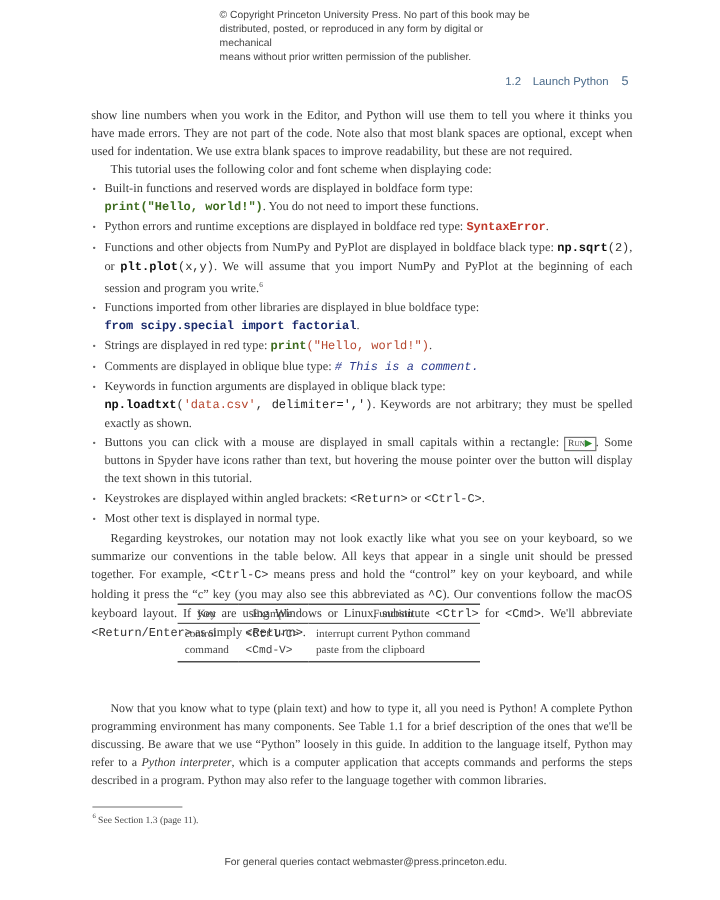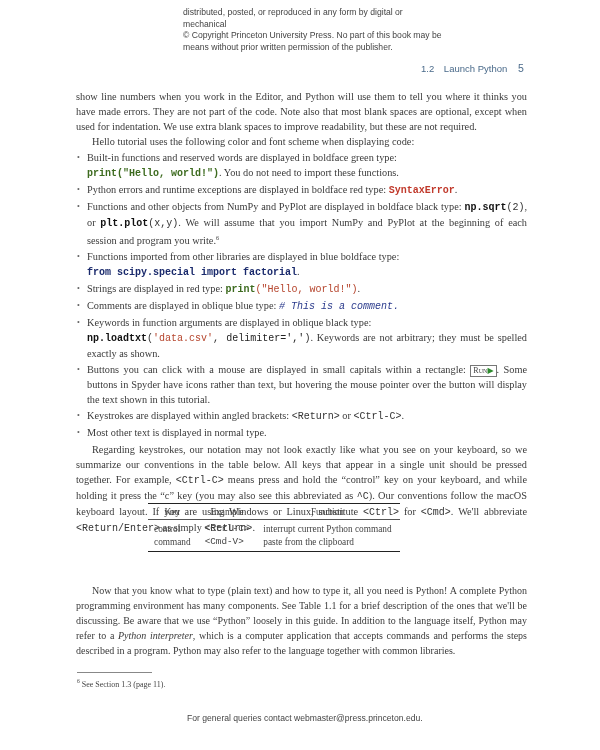--- a/index.html
+++ b/index.html
@@ -34,38 +34,38 @@
   table.keys td.ex { font-family:"Liberation Mono", monospace; font-size:9.3px; }
   .para2 { position:absolute; top:583px; left:76px; width:451px; font-size:10px; line-height:15px; text-align:justify; }
   .fn-rule { position:absolute; top:672px; left:77px; width:75px; border-top:0.8px solid #888; }
   .footnote { position:absolute; top:678px; left:77px; font-size:8px; color:#444; }
   .footer { position:absolute; top:713px; left:187px; font-family:"Liberation Sans", sans-serif; font-size:8.6px; color:#444; }
 </style>
 </head>
 <body>
 
 <div class="copyright">
+  <div>© Copyright Princeton University Press. No part of this book may be</div>
   <div>distributed, posted, or reproduced in any form by digital or mechanical</div>
-  <div>© Copyright Princeton University Press. No part of this book may be</div>
   <div>means without prior written permission of the publisher.</div>
 </div>
 
 <div class="running-head">
   <span class="sec">1.2</span>
   <span>Launch Python</span>
   <span class="pg">5</span>
 </div>
 
 <div class="body">
   <p>show line numbers when you work in the Editor, and Python will use them to tell you where it thinks you have made errors. They are not part of the code. Note also that most blank spaces are optional, except when used for indentation. We use extra blank spaces to improve readability, but these are not required.</p>
-  <p class="indent">Hello tutorial uses the following color and font scheme when displaying code:</p>
+  <p class="indent">This tutorial uses the following color and font scheme when displaying code:</p>
 
   <ul>
     <li>
-      <span>Built-in functions and reserved words are displayed in boldface green type: </span><br>
+      <span>Built-in functions and reserved words are displayed in boldface form type: </span><br>
       <code class="cg">print("Hello, world!")</code><span>. You do not need to import these functions.</span>
     </li>
     <li>
       <span>Python errors and runtime exceptions are displayed in boldface red type: </span><code class="cr">SyntaxError</code><span>.</span>
     </li>
     <li>
       <span>Functions and other objects from NumPy and PyPlot are displayed in boldface black type: </span><code class="ck">np.sqrt</code><code class="plain">(2)</code><span>, or </span><code class="ck">plt.plot</code><code class="plain">(x,y)</code><span>. We will assume that you import NumPy and PyPlot at the beginning of each session and program you write.</span><sup style="font-size:6px">6</sup>
     </li>
     <li>
       <span>Functions imported from other libraries are displayed in blue boldface type:</span><br>

